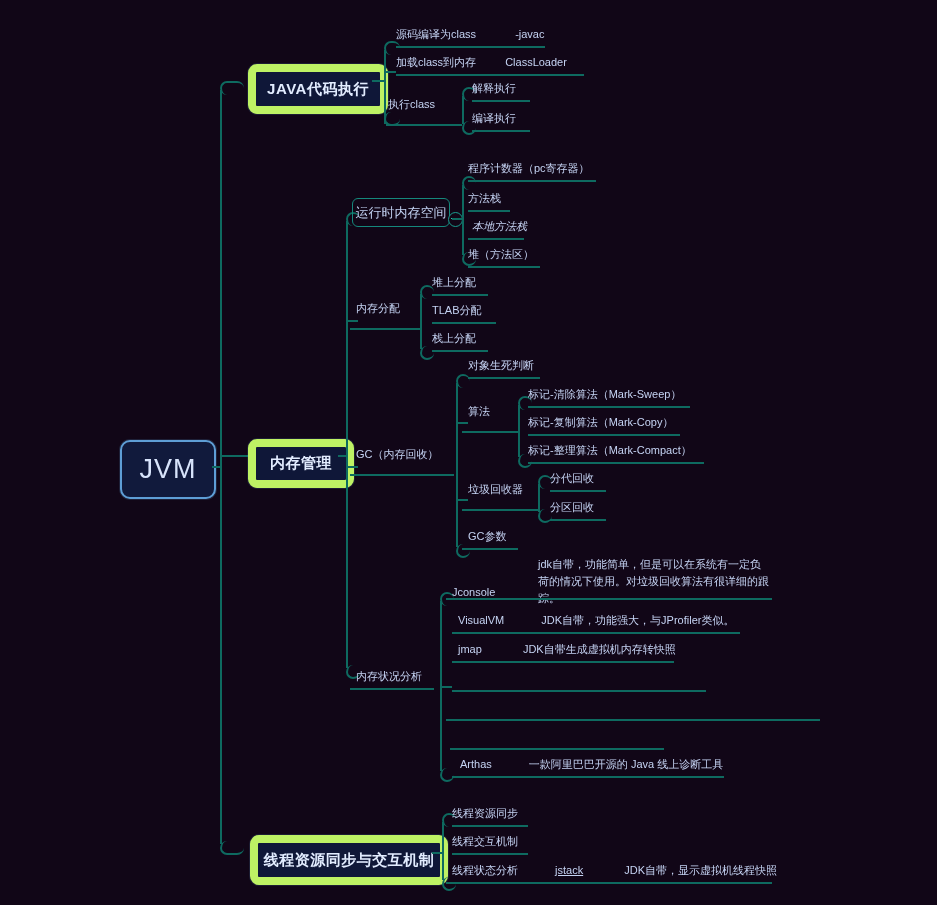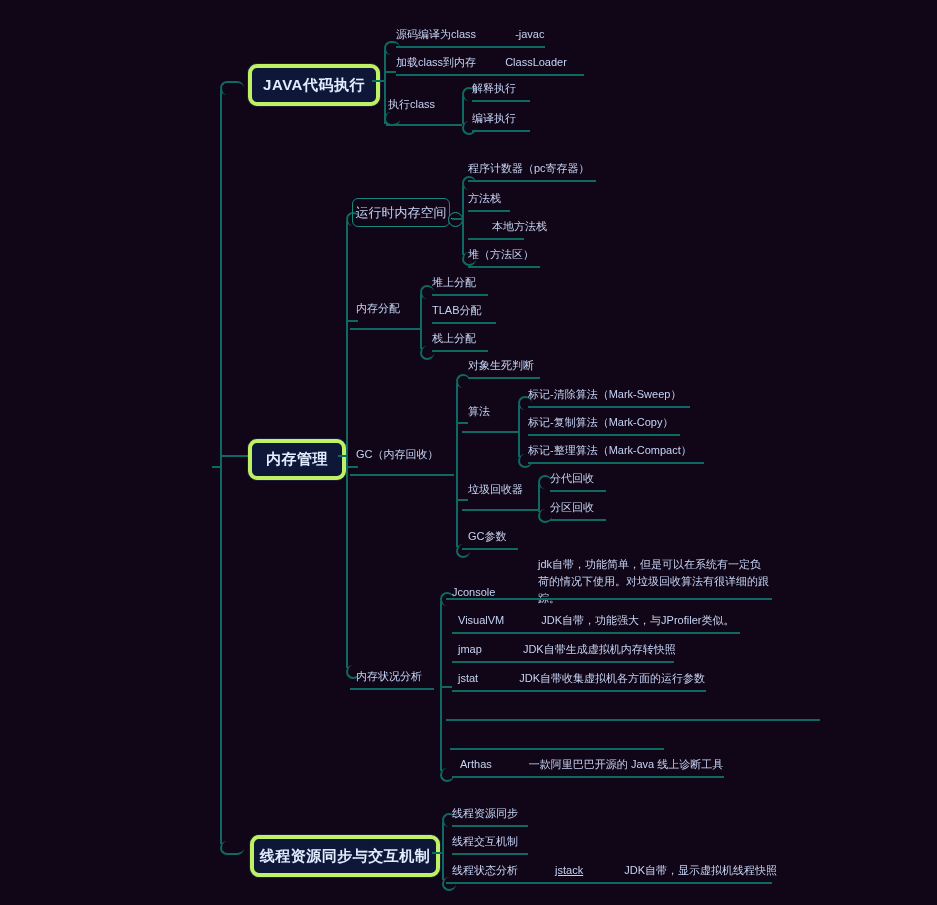--- a/index.html
+++ b/index.html
@@ -27,21 +27,21 @@
     border:2px solid #5e9ed6;
     border-radius:10px;
     color:#d8e4fb;
     display:flex;align-items:center;justify-content:center;
     font-size:27px;letter-spacing:1px;
     box-shadow:0 0 0 1px rgba(94,158,214,.18);
   }
   .mainnode{
     position:absolute;
     background:#0f1738;
-    border:4px solid #bef264;
+    border:8px solid #bef264;
     border-radius:9px;
     color:#e2ecff;
     display:flex;align-items:center;justify-content:center;
     font-size:15px;font-weight:bold;letter-spacing:.5px;
     white-space:nowrap;
     box-shadow:0 0 0 1px rgba(94,158,214,.15);
   }
   .boxnode{
     position:absolute;
     background:transparent;
@@ -71,20 +71,23 @@
   .toggle:after{
     content:"";position:absolute;left:2px;top:4.5px;
     width:7px;height:1.5px;background:#2fc0b0;
   }
 </style>
 </head>
 <body>
 
 <div id="canvas">
 
+  <div class="rootnode" style="left:120px;top:440px;width:92px;height:55px;">
+    <span>JVM</span>
+  </div>
 
   <div class="ln lnh" style="left:212px;top:466px;width:10px;"></div>
 
   <div class="ln lnv" style="left:220px;top:90px;height:754px;"></div>
 
   <div class="elbow tl" style="left:220px;top:81px;width:22px;height:12px;"></div>
   <div class="elbow bl" style="left:220px;top:841px;width:22px;height:12px;"></div>
 
   <div class="ln lnh" style="left:220px;top:455px;width:28px;"></div>
 
@@ -154,21 +157,21 @@
   <div class="leaf" style="left:468px;top:160px;">
     <span class="k">程序计数器（pc寄存器）</span>
   </div>
   <div class="ln lnh" style="left:468px;top:180px;width:128px;"></div>
 
   <div class="leaf" style="left:468px;top:190px;">
     <span class="k">方法栈</span>
   </div>
   <div class="ln lnh" style="left:468px;top:210px;width:42px;"></div>
 
-  <div class="leaf" style="left:492px;top:218px;">
+  <div class="leaf" style="left:472px;top:218px;font-style:italic;">
     <span class="k">本地方法栈</span>
   </div>
   <div class="ln lnh" style="left:468px;top:238px;width:56px;"></div>
 
   <div class="leaf" style="left:468px;top:246px;">
     <span class="k">堆（方法区）</span>
   </div>
   <div class="ln lnh" style="left:468px;top:266px;width:72px;"></div>
 
   <div class="leaf" style="left:356px;top:300px;">
@@ -282,24 +285,20 @@
     <span class="v" style="margin-left:34px;">JDK自带，功能强大，与JProfiler类似。</span>
   </div>
   <div class="ln lnh" style="left:452px;top:632px;width:288px;"></div>
 
   <div class="leaf" style="left:458px;top:641px;">
     <span class="k">jmap</span>
     <span class="v" style="margin-left:38px;">JDK自带生成虚拟机内存转快照</span>
   </div>
   <div class="ln lnh" style="left:452px;top:661px;width:222px;"></div>
 
-  <div class="leaf" style="left:458px;top:670px;">
-    <span class="k">jstat</span>
-    <span class="v" style="margin-left:38px;">JDK自带收集虚拟机各方面的运行参数</span>
-  </div>
   <div class="ln lnh" style="left:452px;top:690px;width:254px;"></div>
 
   <div class="ln lnh" style="left:446px;top:719px;width:374px;"></div>
 
   <div class="ln lnh" style="left:450px;top:748px;width:214px;"></div>
 
   <div class="leaf" style="left:460px;top:756px;">
     <span class="k">Arthas</span>
     <span class="v" style="margin-left:34px;">一款阿里巴巴开源的 Java 线上诊断工具</span>
   </div>

